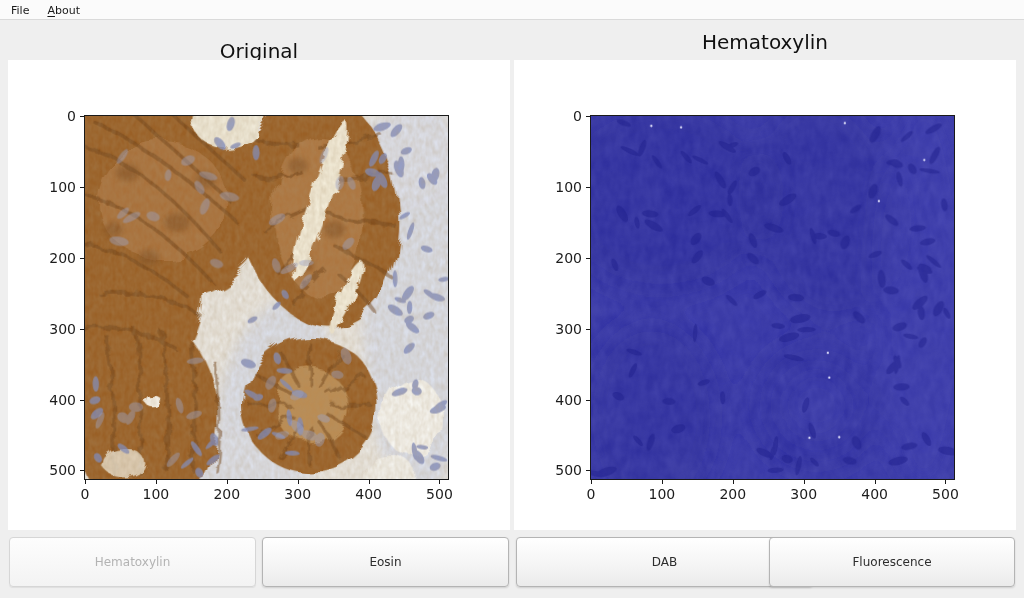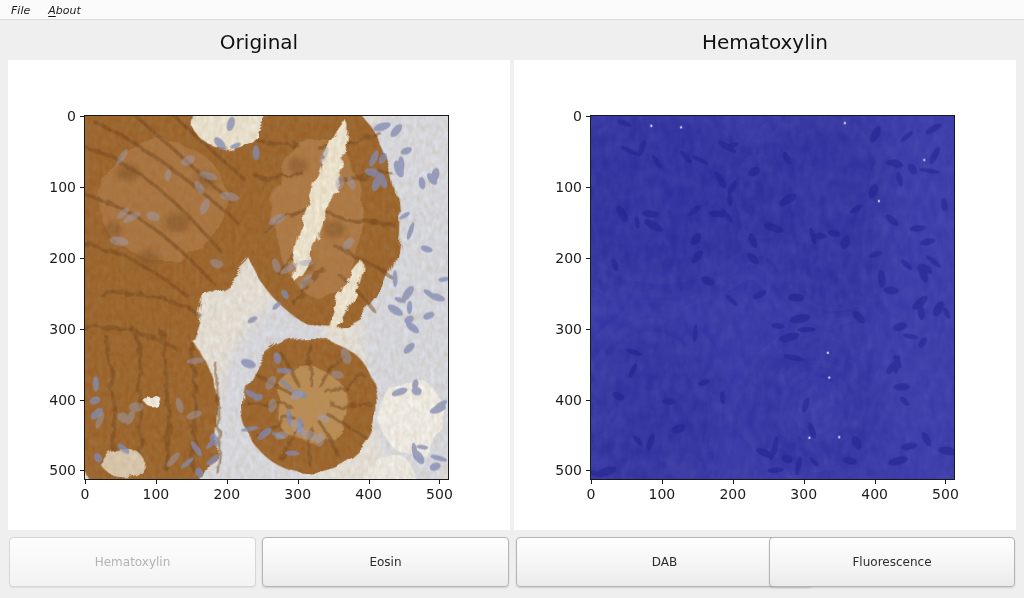--- a/index.html
+++ b/index.html
@@ -10,29 +10,29 @@
     -webkit-font-smoothing:antialiased;
   }
   
   .menubar{
     position:absolute;top:0;left:0;width:1024px;height:20px;
     background:#fbfbfb;border-bottom:1px solid #dadada;
     display:flex;align-items:stretch;padding-left:2px;box-sizing:border-box;
   }
   .menu-item{
     font-size:11px;color:#1a1a1a;padding:3px 9px 2px 9px;cursor:default;
-    display:flex;align-items:center;font-style:italic;
+    display:flex;align-items:center;
   }
   .menu-item .u{text-decoration:underline;text-underline-offset:2px;}
   
   .panel-title{
     position:absolute;top:29px;height:26px;line-height:26px;
     text-align:center;font-size:20px;color:#101010;
   }
-  .panel-title.left{left:8px;width:502px;}
+  .panel-title.left{left:8px;width:502px;margin-top:9px;}
   .panel-title.right{left:514px;width:502px;}
   
   .panel{
     position:absolute;top:60px;width:502px;height:470px;background:#ffffff;
   }
   .panel.left{left:8px;}
   .panel.right{left:514px;}
   
   .plot-frame{
     position:absolute;left:76px;top:55px;width:363px;height:363px;

